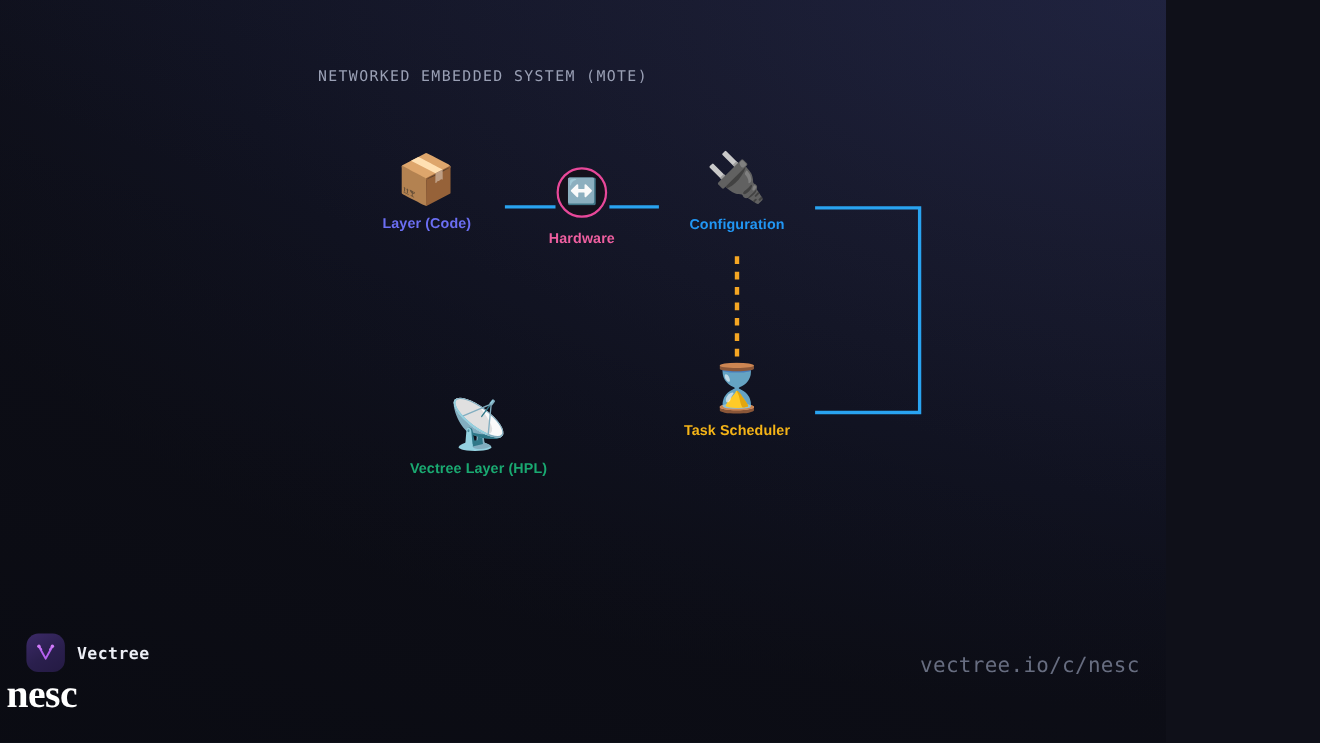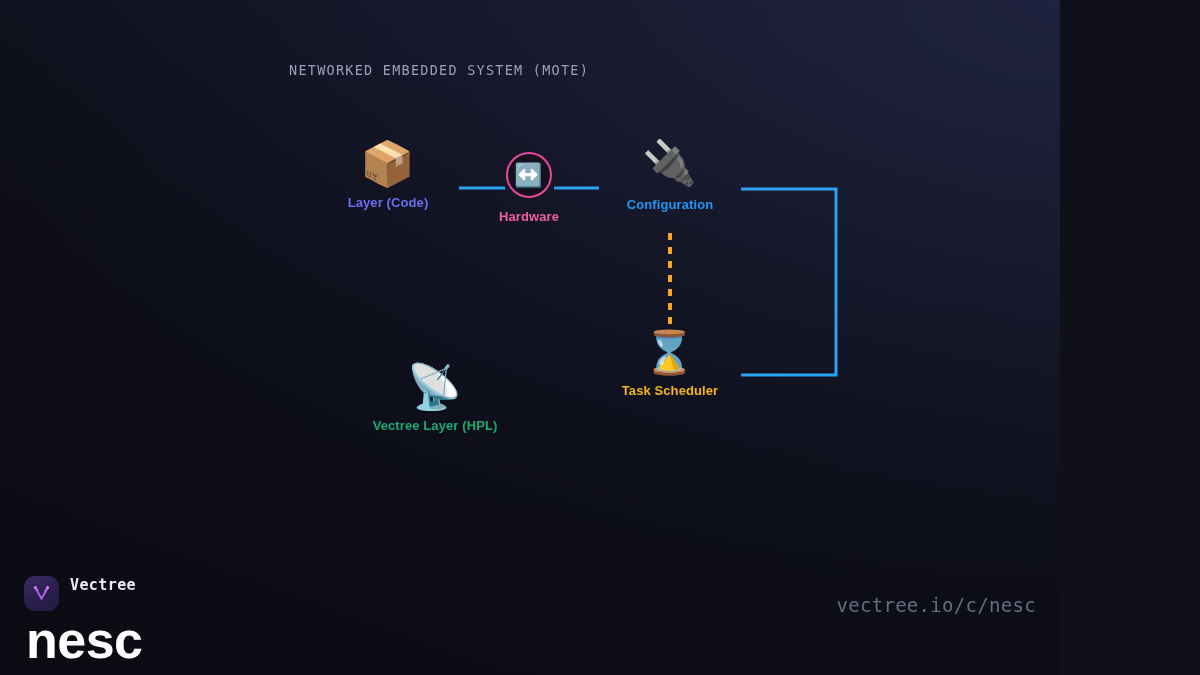--- a/index.html
+++ b/index.html
@@ -58,36 +58,36 @@
     border:2px solid #e8489a;
     background:#15111c;
     display:flex; align-items:center; justify-content:center;
   }
   .node.circled .glyph{ font-size:23px; }
   .node.circled .nlabel{ margin-top:11px; }
 
   
   .brand-row{
     position:absolute; left:24px; top:576px;
-    display:flex; gap:11px; z-index:6;
+    display:flex; align-items:center; gap:11px; z-index:6;
   }
   .brand-logo{
     width:35px; height:35px; border-radius:11px;
     background:linear-gradient(150deg,#3c2a68 0%,#2a1f4d 55%,#241a43 100%);
     display:flex; align-items:center; justify-content:center;
     flex:0 0 auto;
   }
   .brand-name{
     font-family:"DejaVu Sans Mono", monospace;
     font-size:15px; font-weight:bold; color:#eceef5; letter-spacing:0.4px;
   }
   .deck-title{
-    position:absolute; left:26px; top:610px; z-index:6;
-    font-family:Liberation Sans, sans-serif;
-    font-size:52px; font-weight:bold; color:#ffffff; letter-spacing:-0.5px;
+    position:absolute; left:6px; top:610px; z-index:6;
+    font-family:Liberation Serif, serif;
+    font-size:36px; font-weight:bold; color:#ffffff; letter-spacing:-0.5px;
   }
   .deck-url{
     position:absolute; right:24px; top:594px; z-index:6;
     font-family:"DejaVu Sans Mono", monospace;
     font-size:19px; color:#676d80; letter-spacing:0.3px;
   }
 </style>
 </head>
 <body>
 

